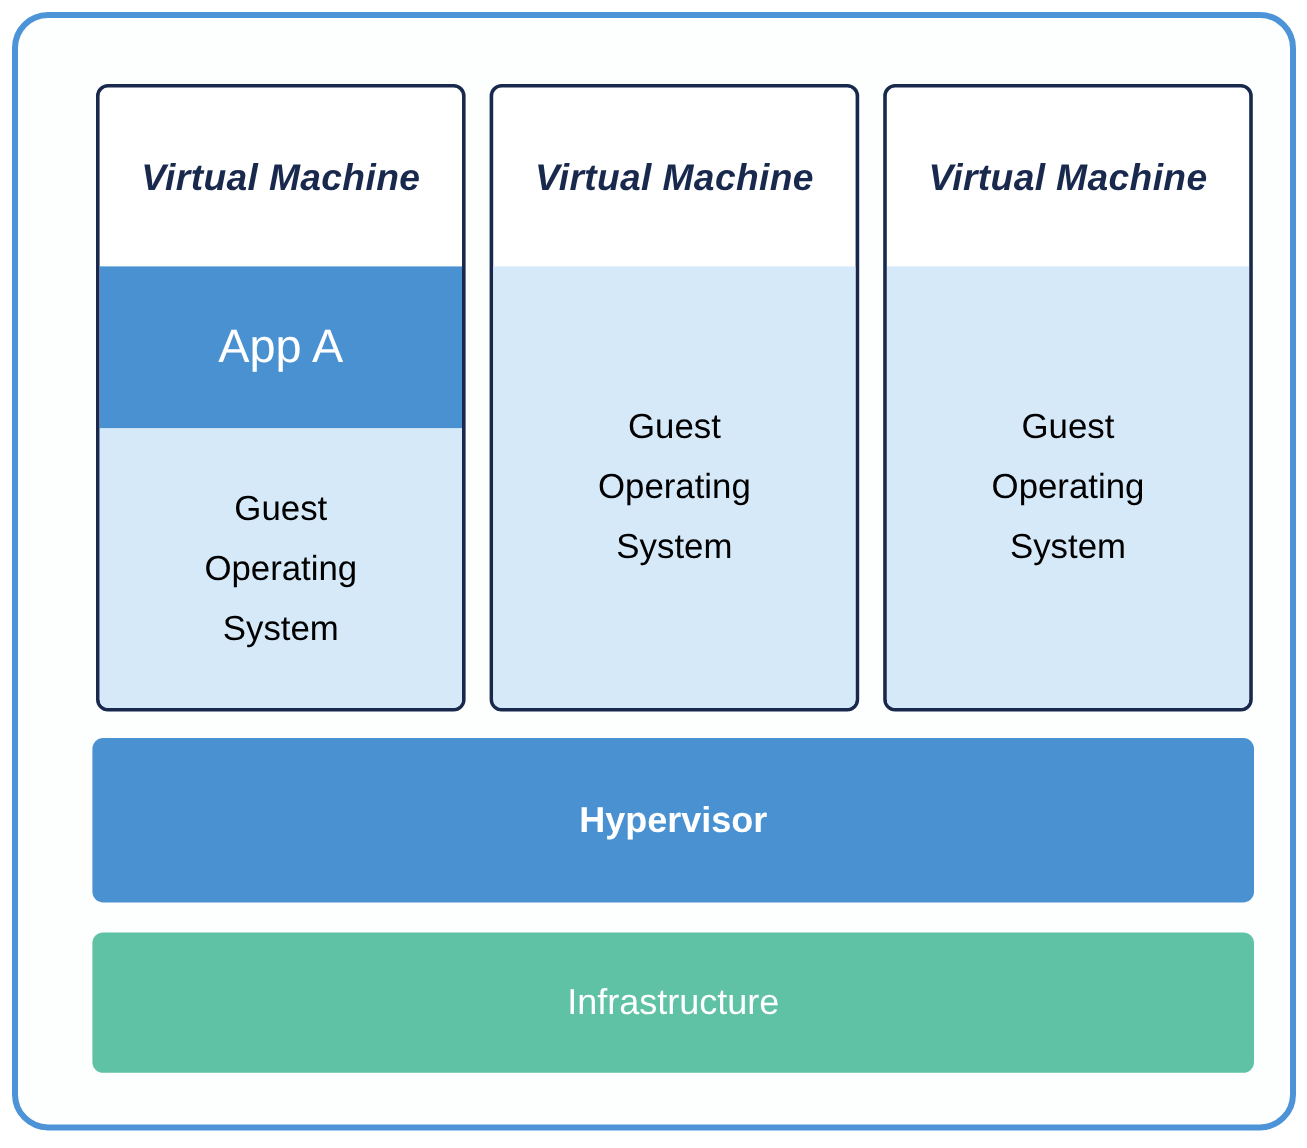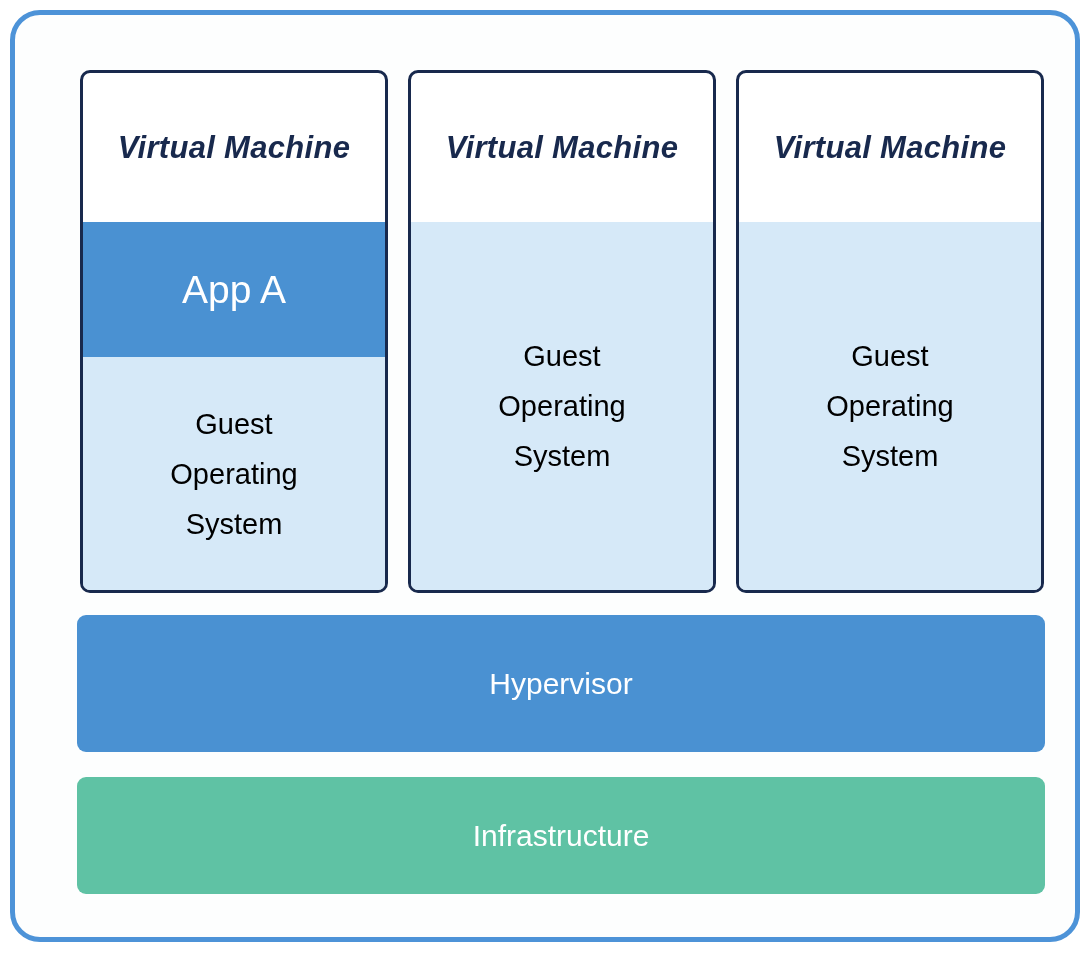--- a/index.html
+++ b/index.html
@@ -87,20 +87,21 @@
     color: #ffffff;
     font-size: 30px;
     display: flex;
     align-items: center;
     justify-content: center;
   }
   .layer-hypervisor {
     top: 600px;
     height: 137px;
     background: #4a91d2;
+    font-weight: bold;
   }
   .layer-infrastructure {
     top: 762px;
     height: 117px;
     background: #5fc2a4;
   }
 </style>
 </head>
 <body>
 

